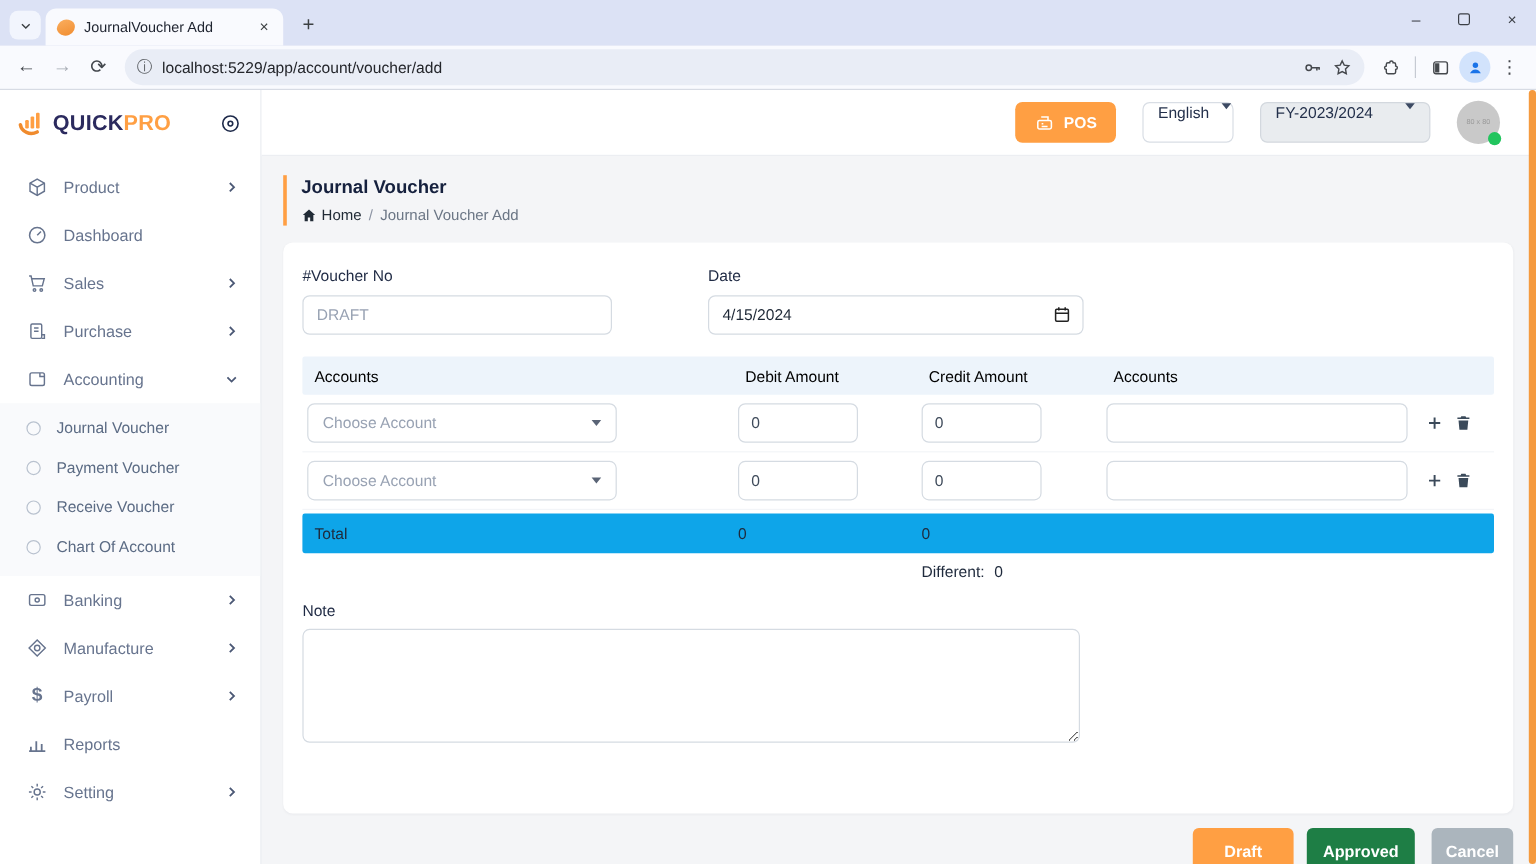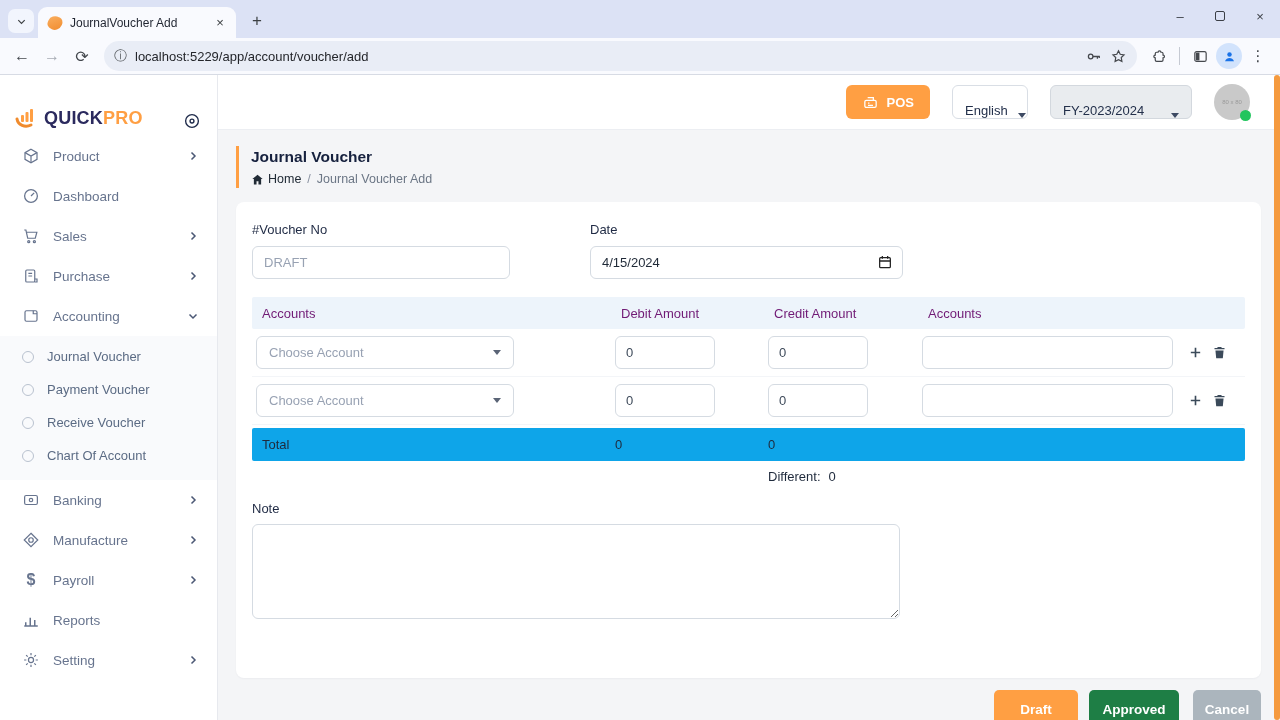--- a/index.html
+++ b/index.html
@@ -30,42 +30,42 @@
   .tb-divider { width:1px; height:18px; background:#c6cad3; margin:0 4px; }
   .profile-chip { width:26px; height:26px; border-radius:50%; background:#d2e3fc; display:flex; align-items:center; justify-content:center; cursor:pointer; }
   .menu-dots { font-size:15px; color:#45484d; }
 
   
   .app { height:645px; display:flex; position:relative; background:#f4f5f7; }
   .page-scrollbar { position:absolute; right:0; top:0; width:6px; height:645px; background:#f59a3e; border-radius:3px; z-index:30; cursor:pointer; }
 
   
   .sidebar { width:218px; flex:none; background:#fff; border-right:1px solid #e7e9ee; display:flex; flex-direction:column; overflow:hidden; }
-  .logo-row { height:55px; flex:none; display:flex; align-items:flex-end; padding:0 16px 0 14px; }
+  .logo-row { height:55px; flex:none; display:flex; align-items:center; padding:0 16px 0 14px; }
   .logo { display:flex; align-items:center; gap:4px; }
   .logo-word { font-size:18px; font-weight:bold; letter-spacing:.2px; }
   .logo-quick { color:#2b2a5e; }
   .logo-pro { color:#ff9f43; }
   .logo-toggle { margin-left:auto; color:#1e2a4a; cursor:pointer; }
   .side-nav { flex:1; padding-top:6px; }
   .side-item { height:40px; display:flex; align-items:center; padding:0 18px 0 22px; color:#67748e; cursor:pointer; gap:13px; }
   .side-item .s-icon { color:#67748e; flex:none; }
   .side-item .s-label { font-size:13.5px; flex:1; white-space:nowrap; }
   .side-item .s-chev { color:#4b5875; flex:none; }
   .dollar-glyph { font-size:16px; font-weight:bold; width:18px; text-align:center; }
   .submenu { background:#f9fafc; padding:4px 0 8px; }
   .sub-item { height:33px; display:flex; align-items:center; padding:0 18px 0 22px; gap:13px; color:#5b6b84; cursor:pointer; }
   .sub-item .dot-o { width:12px; height:12px; border:1.5px solid #b9c2cf; border-radius:50%; flex:none; }
   .sub-item .s-label { font-size:13px; white-space:nowrap; }
 
   
   .main { flex:1; display:flex; flex-direction:column; min-width:0; }
   .app-header { height:55px; flex:none; background:#fff; border-bottom:1px solid #eceef2; display:flex; align-items:center; justify-content:flex-end; gap:22px; padding:0 30px 0 20px; }
   .pos-btn { height:34px; background:#ff9f43; color:#fff; border:none; border-radius:6px; font-size:13px; font-weight:bold; display:flex; align-items:center; gap:8px; padding:0 16px; cursor:pointer; }
-  .hdr-select { height:34px; border-radius:6px; display:flex; align-items:flex-end; gap:10px; padding:0 12px; font-size:13px; color:#23304b; cursor:pointer; }
+  .hdr-select { height:34px; border-radius:6px; display:flex; align-items:flex-start; gap:10px; padding:0 12px; font-size:13px; color:#23304b; cursor:pointer; }
   .hdr-select .caret { width:0; height:0; border-left:4px solid transparent; border-right:4px solid transparent; border-top:5px solid #3d4a63; }
   .lang-select { background:#fff; border:1px solid #d9dee5; width:76px; justify-content:space-between; }
   .fy-select { background:#e9ecef; border:1px solid #d3d8de; width:142px; justify-content:space-between; }
   .avatar { width:36px; height:36px; border-radius:50%; background:#c9c9c9; position:relative; display:flex; align-items:center; justify-content:center; cursor:pointer; flex:none; }
   .avatar-txt { font-size:6px; color:#9a9a9a; }
   .online-dot { position:absolute; right:-1px; bottom:-1px; width:11px; height:11px; border-radius:50%; background:#22c55e; }
 
   .content { flex:1; padding:16px 19px 0 18px; position:relative; min-height:0; }
   .page-head { border-left:3px solid #ff9f43; padding:2px 0 2px 12px; }
   .page-title { font-size:15.5px; font-weight:bold; color:#16213e; }
@@ -82,21 +82,21 @@
   .voucher-col .fld-input { color:#98a2b3; }
   .date-col { width:313px; margin-left:80px; }
   .date-wrap { position:relative; }
   .date-wrap .fld-input { padding-right:34px; }
   .cal-icon { position:absolute; right:10px; top:8px; color:#222; cursor:pointer; }
 
   
   .jv-table { margin-top:18px; }
   .t-grid { display:grid; grid-template-columns:359px 153px 154px 1fr 72px; align-items:center; }
   .t-head { background:#edf4fb; height:32px; border-radius:2px; }
-  .t-head > div { font-size:13px; color:#701a75; padding-left:10px; }
+  .t-head > div { font-size:13px; color:#000000; padding-left:10px; }
   .t-row { padding:7px 0; border-bottom:1px solid #f3f5f8; }
   .t-row > div { padding-left:4px; }
   .choose-select { width:258px; height:33px; border:1px solid #d5dbe2; border-radius:6px; display:flex; align-items:center; justify-content:space-between; padding:0 12px; cursor:pointer; background:#fff; }
   .choose-select .ph { color:#98a2b3; font-size:13px; }
   .choose-select .caret { width:0; height:0; border-left:4px solid transparent; border-right:4px solid transparent; border-top:5px solid #5a6476; }
   .amt-input { width:100px; height:33px; border:1px solid #d5dbe2; border-radius:6px; padding:0 10px; font-size:13px; color:#3f4b5b; outline:none; font-family:inherit; }
   .narr-input { width:100%; height:33px; border:1px solid #d5dbe2; border-radius:6px; padding:0 10px; font-size:13px; outline:none; font-family:inherit; }
   .row-icons { display:flex; align-items:center; gap:9px; padding-left:15px !important; }
   .icon-btn { border:none; background:transparent; color:#3b4a5a; cursor:pointer; padding:0; display:flex; }
   .t-total { background:#0ea5e9; height:33px; margin-top:3px; border-radius:2px; }

